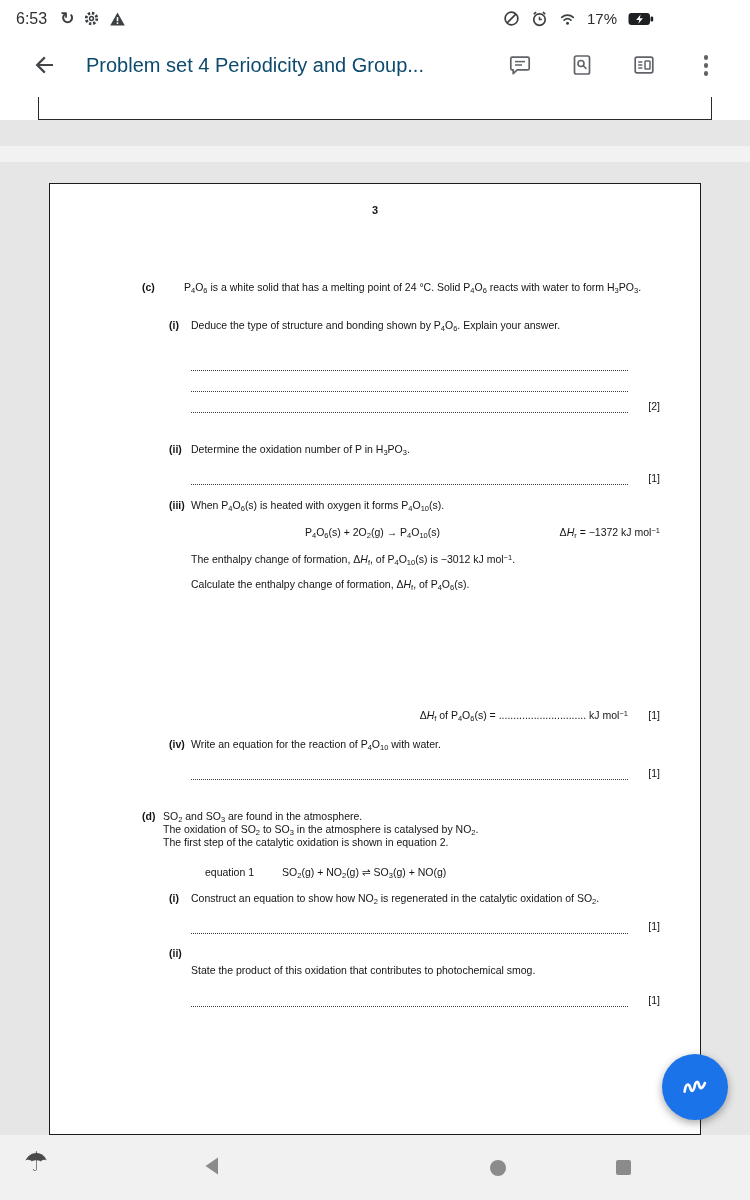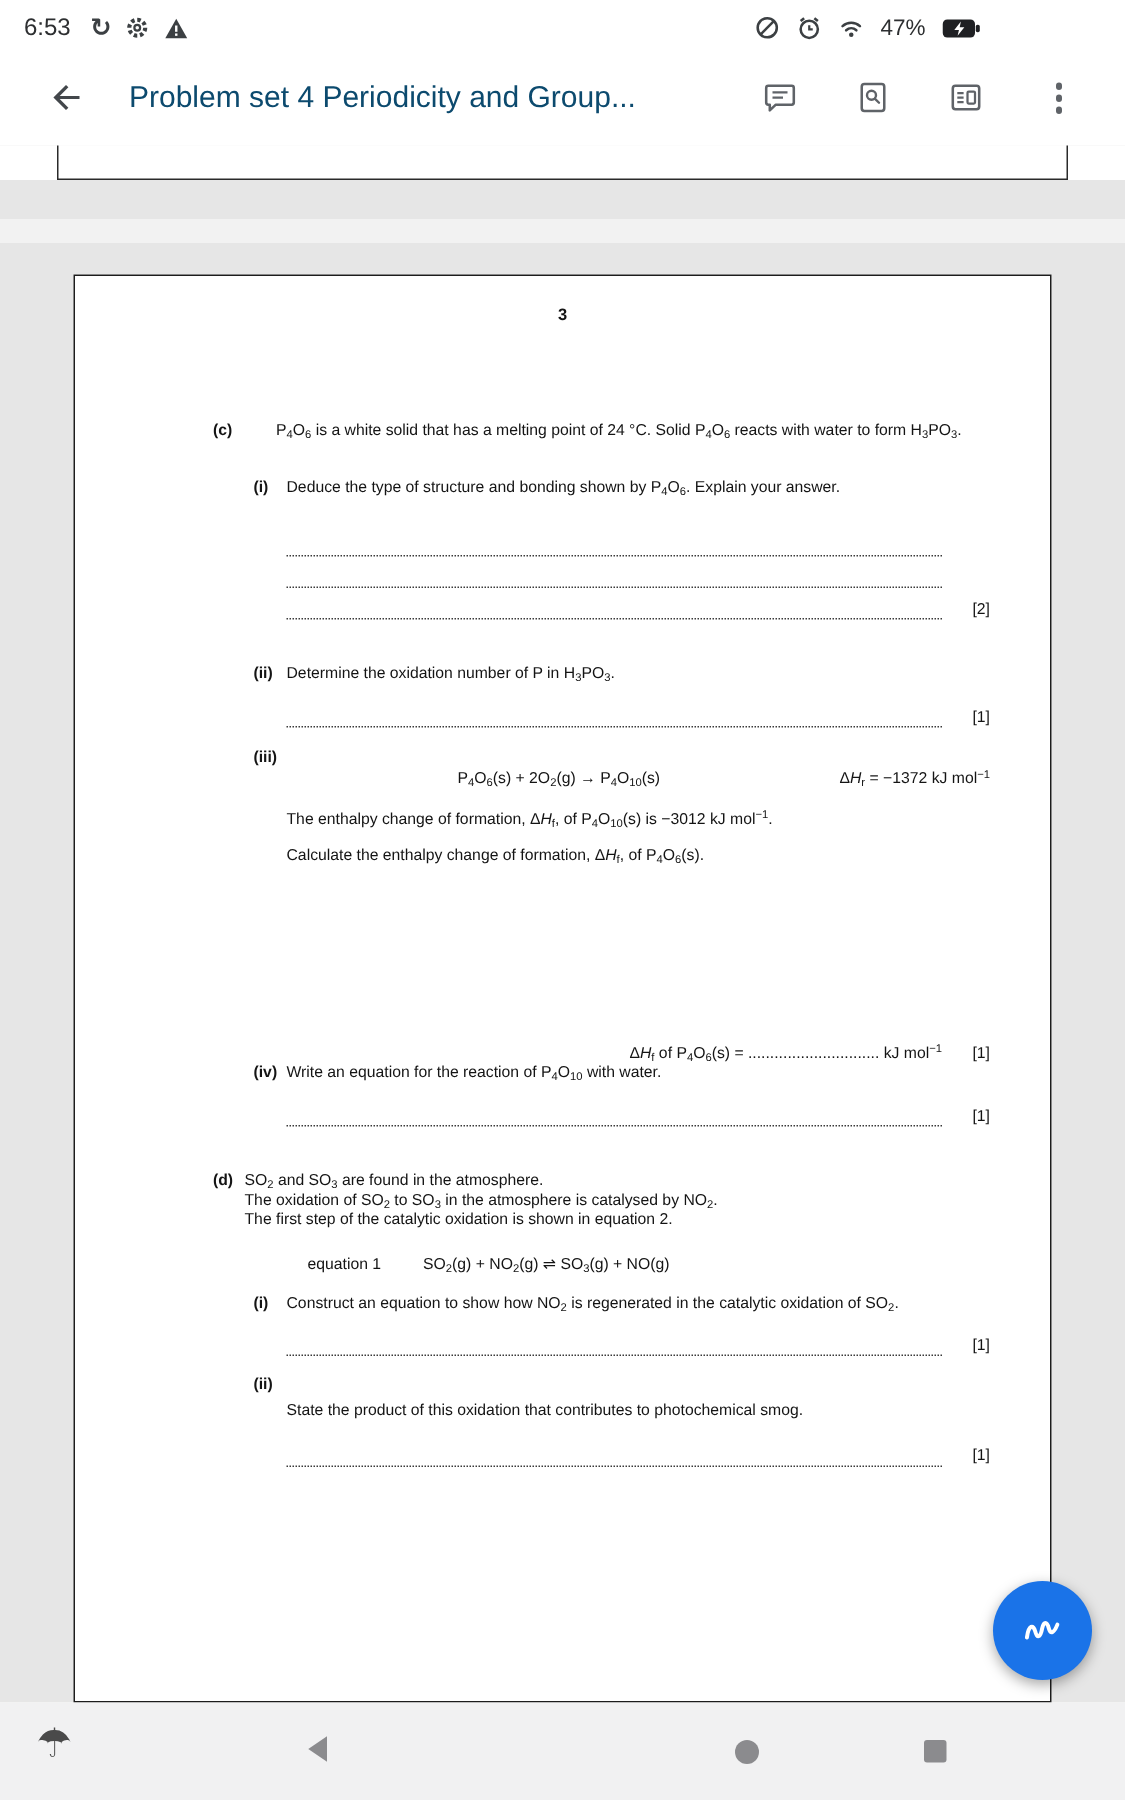--- a/index.html
+++ b/index.html
@@ -90,21 +90,21 @@
           <circle cx="8" cy="9" r="5.4" fill="none" stroke="#3c4043" stroke-width="1.6"></circle>
           <path d="M8 6.4 V9 H10.2" fill="none" stroke="#3c4043" stroke-width="1.4"></path>
           <line x1="2.6" y1="3.8" x2="4.8" y2="2" stroke="#3c4043" stroke-width="1.6"></line>
           <line x1="13.4" y1="3.8" x2="11.2" y2="2" stroke="#3c4043" stroke-width="1.6"></line>
         </svg>
       <svg width="17" height="15" viewBox="0 0 16 15">
           <path d="M2.2 6.4 C5.5 3.4 10.5 3.4 13.8 6.4" fill="none" stroke="#3c4043" stroke-width="1.7" stroke-linecap="round"></path>
           <path d="M4.6 9.2 C6.6 7.4 9.4 7.4 11.4 9.2" fill="none" stroke="#3c4043" stroke-width="1.7" stroke-linecap="round"></path>
           <circle cx="8" cy="12.2" r="1.5" fill="#3c4043"></circle>
         </svg>
-      <span class="sb-pct">47%</span>
+      <span class="sb-pct">17%</span>
       <svg width="26" height="14" viewBox="0 0 26 14">
           <rect x="0.5" y="1" width="21.5" height="12" rx="3" fill="#1f2023"></rect>
           <rect x="22.5" y="4.5" width="2.7" height="5" rx="1.2" fill="#1f2023"></rect>
           <path d="M12.6 2.4 L8.2 8 h3.1 L10.4 11.8 L14.9 6.2 h-3.1 z" fill="#fff"></path>
         </svg>
     </div>
   </div>
 
   <div class="toolbar">
     <div class="icon-btn">
@@ -188,34 +188,35 @@
                 <div class="dotrow" style="margin-top:8px">
                     <div class="dotfill"></div>
                     <span class="marks">[1]</span>
                   </div>
               </div>
             </div>
 
             <div class="sub" style="margin-top:14px">
               <span class="sublabel">(iii)</span>
               <div class="subbody">
+                <div>When P<sub>4</sub>O<sub>6</sub>(s) is heated with oxygen it forms P<sub>4</sub>O<sub>10</sub>(s).</div>
                 <div class="eqrow">
                   <span class="eq-ind">P<sub>4</sub>O<sub>6</sub>(s) + 2O<sub>2</sub>(g) → P<sub>4</sub>O<sub>10</sub>(s)</span>
                   <span class="dh">Δ<i>H</i><sub>r</sub> = −1372 kJ mol<sup>−1</sup></span>
                 </div>
                 <div style="margin-top:14px">The enthalpy change of formation, Δ<i>H</i><sub>f</sub>, of P<sub>4</sub>O<sub>10</sub>(s) is −3012 kJ mol<sup>−1</sup>.</div>
                 <div style="margin-top:11px">Calculate the enthalpy change of formation, Δ<i>H</i><sub>f</sub>, of P<sub>4</sub>O<sub>6</sub>(s).</div>
                 <div class="ansrow">
                   <span>Δ<i>H</i><sub>f</sub> of P<sub>4</sub>O<sub>6</sub>(s) = .............................. kJ mol<sup>−1</sup></span>
                   <span class="marks">[1]</span>
                 </div>
               </div>
             </div>
 
-            <div class="sub" style="margin-top:0">
+            <div class="sub" style="margin-top:16px">
               <span class="sublabel">(iv)</span>
               <div class="subbody">
                 <div>Write an equation for the reaction of P<sub>4</sub>O<sub>10</sub> with water.</div>
                 <div class="dotrow" style="margin-top:8px">
                     <div class="dotfill"></div>
                     <span class="marks">[1]</span>
                   </div>
               </div>
             </div>
           </div>

